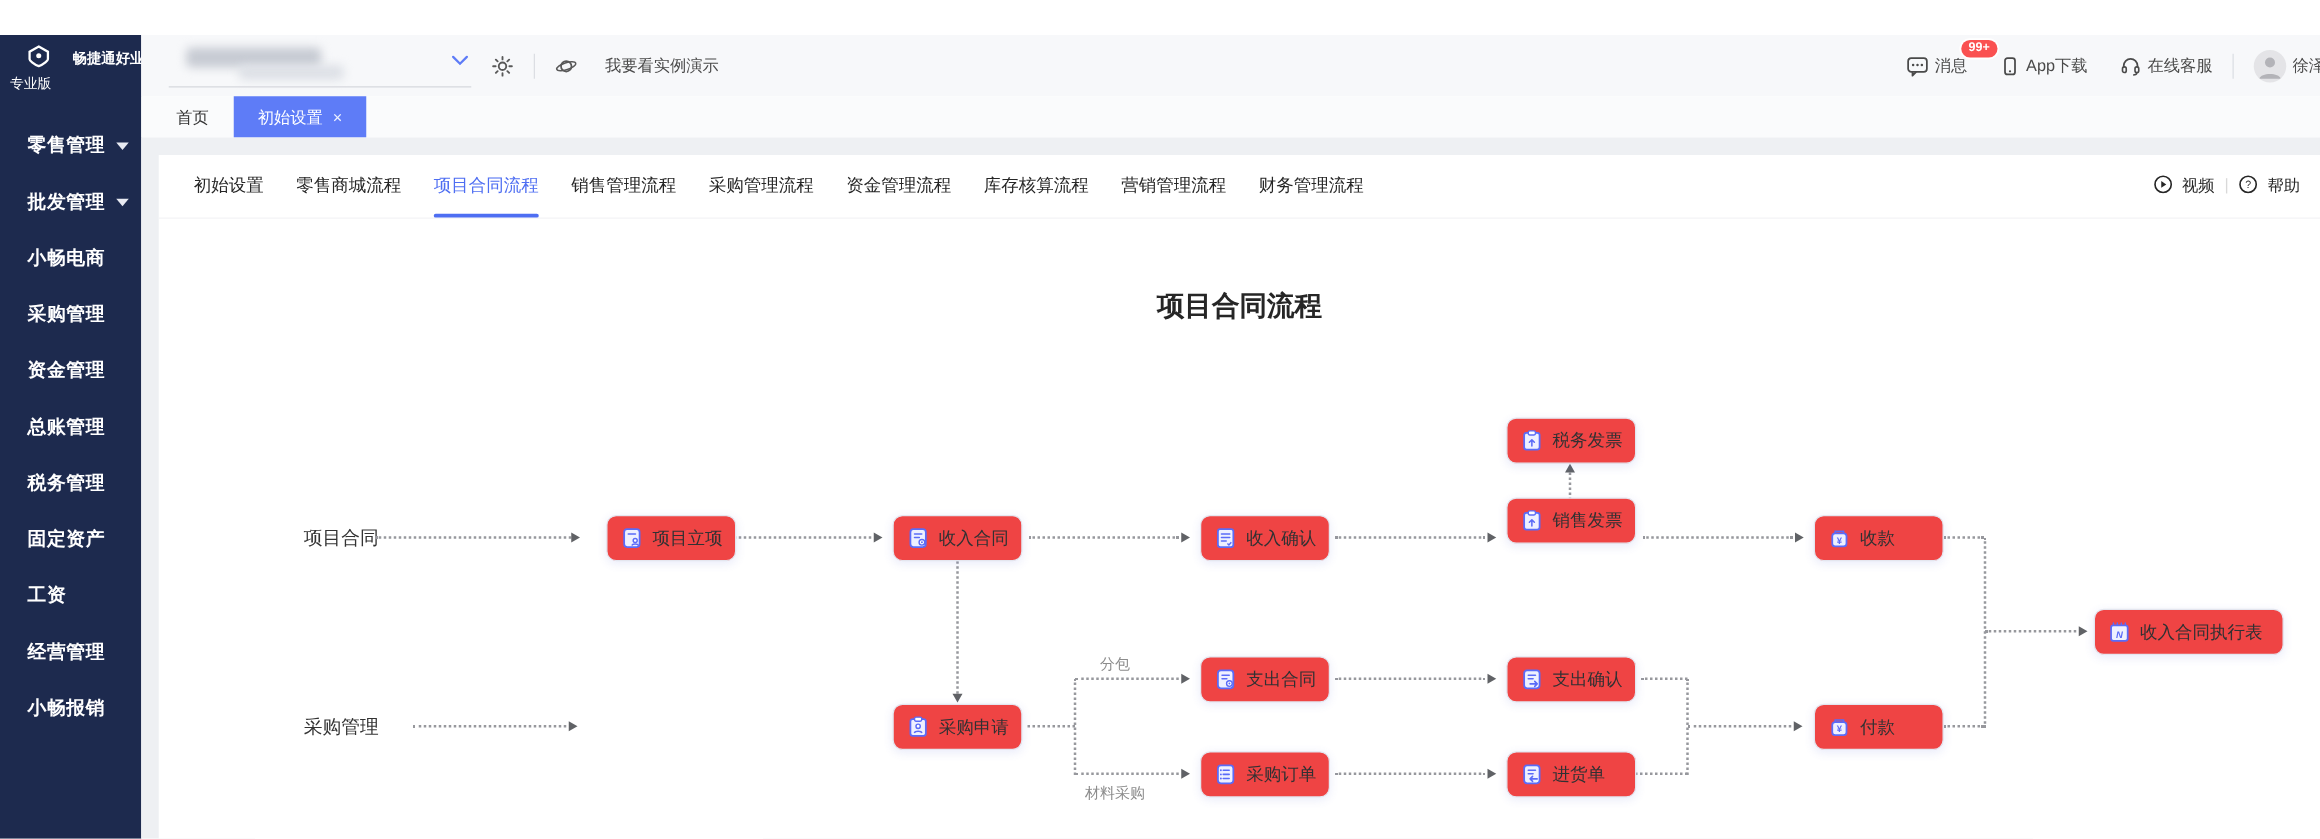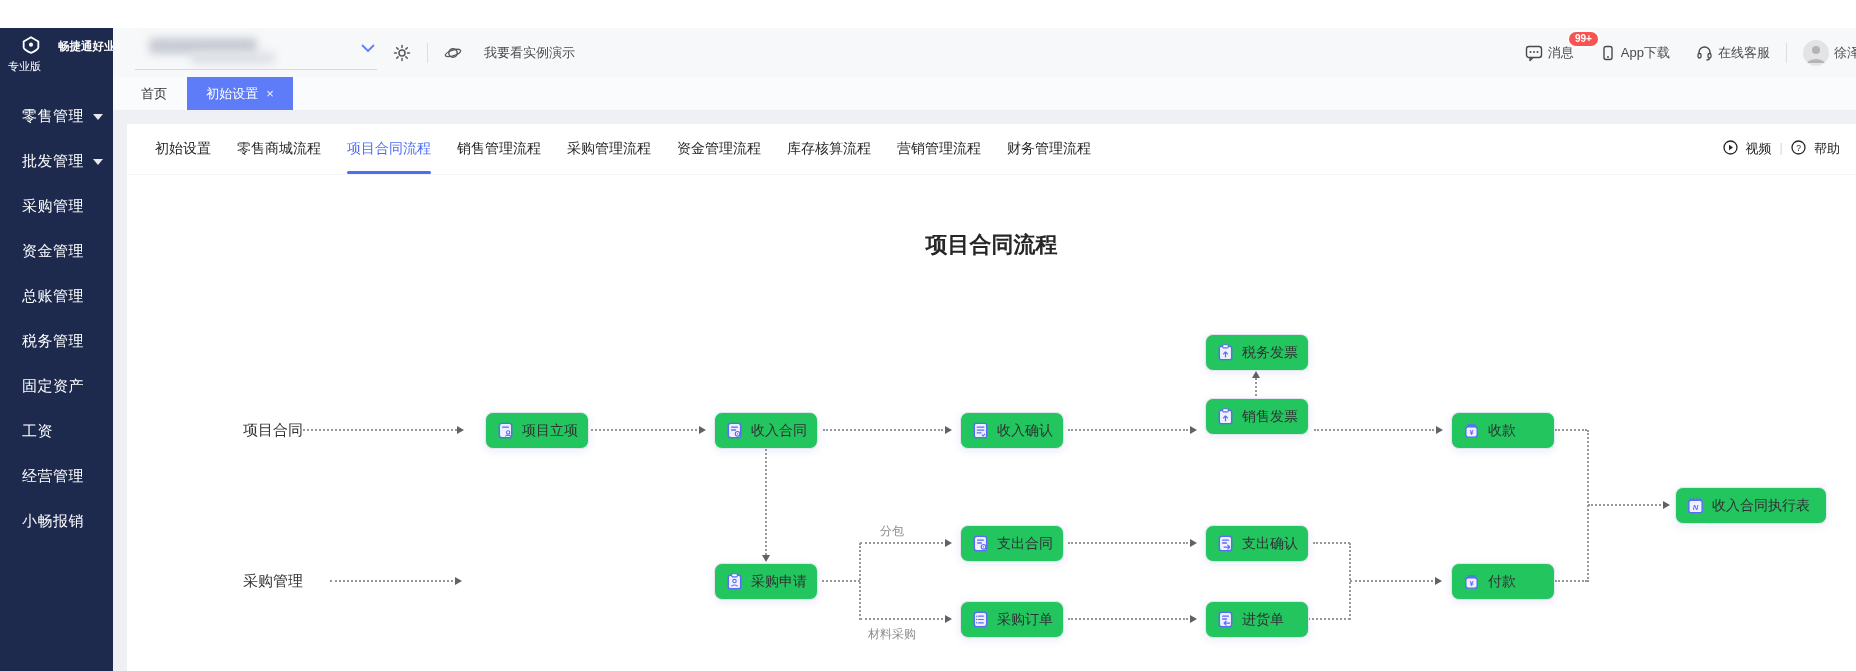--- a/index.html
+++ b/index.html
@@ -11,21 +11,21 @@
   .top-strip{left:0;top:0;width:1856px;height:28px;background:#fff;}
 
   
   .sidebar{left:0;top:28px;width:113px;height:643px;background:#1d2a4e;}
   .logo{height:49px;position:relative;}
   .logo-row{display:flex;align-items:center;padding:7px 4px 0 20px;gap:16px;}
   .logo-name{color:#fff;font-size:11.5px;font-weight:bold;white-space:nowrap;}
   .logo-edition{color:#fff;font-size:11px;padding:2px 0 0 8px;font-weight:normal;}
   .menu{padding-top:17px;}
   .menu-item{height:45px;display:flex;align-items:center;padding-left:22px;
-             color:#fff;font-size:15px;font-weight:normal;letter-spacing:.5px;cursor:pointer;}
+             color:#fff;font-size:15px;font-weight:bold;letter-spacing:.5px;cursor:pointer;}
   .caret{width:0;height:0;border-left:5px solid transparent;border-right:5px solid transparent;
          border-top:6px solid #e8eaf2;margin-left:9px;}
 
   
   .header{left:113px;top:28px;width:1743px;height:49px;background:#f7f8fa;
           display:flex;align-items:center;font-size:13px;color:#595959;}
   .selector{position:relative;width:250px;height:49px;margin-left:18px;}
   .blob1{position:absolute;left:18px;top:10px;width:108px;height:16px;background:#c7cbd3;
          border-radius:4px;filter:blur(4px);}
   .blob2{position:absolute;left:60px;top:24px;width:84px;height:12px;background:#dde0e6;
@@ -63,21 +63,21 @@
   .ntab.active .nt-underline{position:absolute;left:0;right:0;bottom:0;height:3px;background:#4e6ef2;border-radius:2px;}
   .nav-right{margin-left:auto;display:flex;align-items:flex-start;gap:8px;font-size:13px;color:#262626;}
   .nav-right .sep{color:#d9d9d9;}
 
   .flow-title{position:absolute;left:0;right:0;top:106px;text-align:center;font-size:22px;
               font-weight:600;color:#262626;}
 
   .flow{position:absolute;left:0;top:50px;right:0;bottom:0;}
 
   
-  .node{position:absolute;width:104px;height:37px;background:#22c55e;border:1px solid #e4e6ef;
+  .node{position:absolute;width:104px;height:37px;background:#ef4444;border:1px solid #e4e6ef;
         border-radius:8px;box-shadow:0 2px 8px rgba(84,98,214,.12);display:flex;align-items:center;
         gap:7px;padding:0 10px;box-sizing:border-box;font-size:14px;color:#303133;cursor:pointer;}
   .node.wide{width:152px;}
   .nicon{width:19px;height:19px;flex:0 0 auto;display:inline-flex;}
   .lane-label{position:absolute;font-size:15px;color:#333;}
   .edge-label{position:absolute;font-size:12px;color:#8c8c8c;}
 
   
   .hline{position:absolute;border-top:2px dotted #97989d;}
   .vline{position:absolute;border-left:2px dotted #97989d;}
@@ -108,20 +108,23 @@
     <div class="logo-edition">专业版</div>
   </div>
   <div class="menu">
     <div class="menu-item">
         <span>零售管理</span>
         <span class="caret"></span>
       </div>
     <div class="menu-item">
         <span>批发管理</span>
         <span class="caret"></span>
+      </div>
+    <div class="menu-item">
+        <span>小畅电商</span>
       </div>
     <div class="menu-item">
         <span>采购管理</span>
       </div>
     <div class="menu-item">
         <span>资金管理</span>
       </div>
     <div class="menu-item">
         <span>总账管理</span>
       </div>

